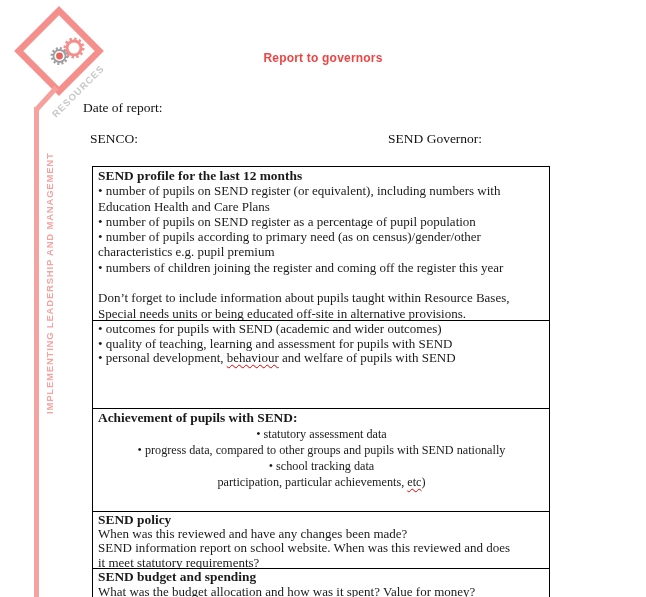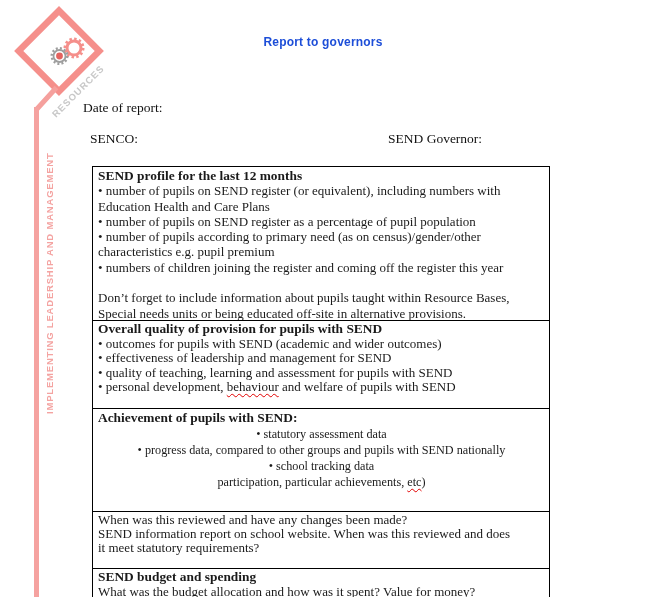--- a/index.html
+++ b/index.html
@@ -3,23 +3,23 @@
 <meta charset="utf-8">
 <style>
   html,body { margin:0; padding:0; }
   body {
     width:646px; height:597px; background:#ffffff; position:relative;
     overflow:hidden; font-family:"Liberation Serif", serif;
   }
 
   
   .report-title {
-    position:absolute; top:35px; left:0; width:646px; text-align:center;
+    position:absolute; top:51px; left:0; width:646px; text-align:center;
     font-family:"Liberation Sans", sans-serif; font-weight:bold;
-    font-size:12px; color:#1d4ed8; letter-spacing:0.2px;
+    font-size:12px; color:#ef4444; letter-spacing:0.2px;
   }
   .field-label { position:absolute; font-size:13.5px; color:#111111; }
   #date-label     { left:83px;  top:100px; }
   #senco-label    { left:90px;  top:131px; }
   #governor-label { left:388px; top:131px; }
 
   
   #logo-svg { position:absolute; left:0; top:0; }
   .vline {
     position:absolute; left:34px; top:107px; width:5px; height:490px;
@@ -90,34 +90,33 @@
       <div class="t-line">Education Health and Care Plans</div>
       <div class="t-line">• number of pupils on SEND register as a percentage of pupil population</div>
       <div class="t-line">• number of pupils according to primary need (as on census)/gender/other</div>
       <div class="t-line">characteristics e.g. pupil premium</div>
       <div class="t-line">• numbers of children joining the register and coming off the register this year</div>
       <div class="t-line">&nbsp;</div>
       <div class="t-line">Don’t forget to include information about pupils taught within Resource Bases,</div>
       <div class="t-line">Special needs units or being educated off-site in alternative provisions.</div>
     </div>
     <div class="t-row row-1">
-      <div class="t-heading">Overall quality of provision for pupils with SEND</div>
       <div class="t-line">• outcomes for pupils with SEND (academic and wider outcomes)</div>
-      <div class="t-line">• effectiveness of leadership and management for SEND</div>
       <div class="t-line">• quality of teaching, learning and assessment for pupils with SEND</div>
       <div class="t-line"><span>• personal development, </span><span class="wavy">behaviour</span><span> and welfare of pupils with SEND</span></div>
     </div>
     <div class="t-row row-2">
       <div class="t-heading">Achievement of pupils with SEND:</div>
       <div class="t-line">• statutory assessment data</div>
       <div class="t-line">• progress data, compared to other groups and pupils with SEND nationally</div>
       <div class="t-line">• school tracking data</div>
       <div class="t-line"><span>participation, particular achievements, </span><span class="wavy">etc</span><span>)</span></div>
     </div>
     <div class="t-row row-3">
+      <div class="t-heading">SEND policy</div>
       <div class="t-line">When was this reviewed and have any changes been made?</div>
       <div class="t-line">SEND information report on school website. When was this reviewed and does</div>
       <div class="t-line">it meet statutory requirements?</div>
     </div>
     <div class="t-row row-4">
       <div class="t-heading">SEND budget and spending</div>
       <div class="t-line">What was the budget allocation and how was it spent? Value for money?</div>
     </div>
   </div>
 

